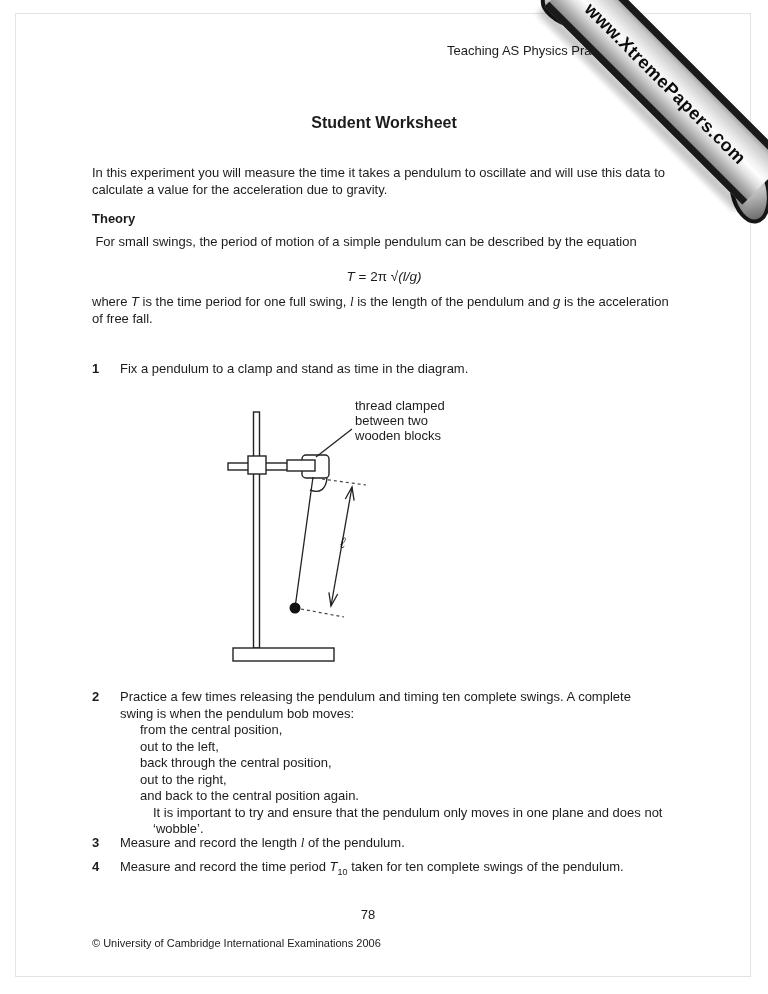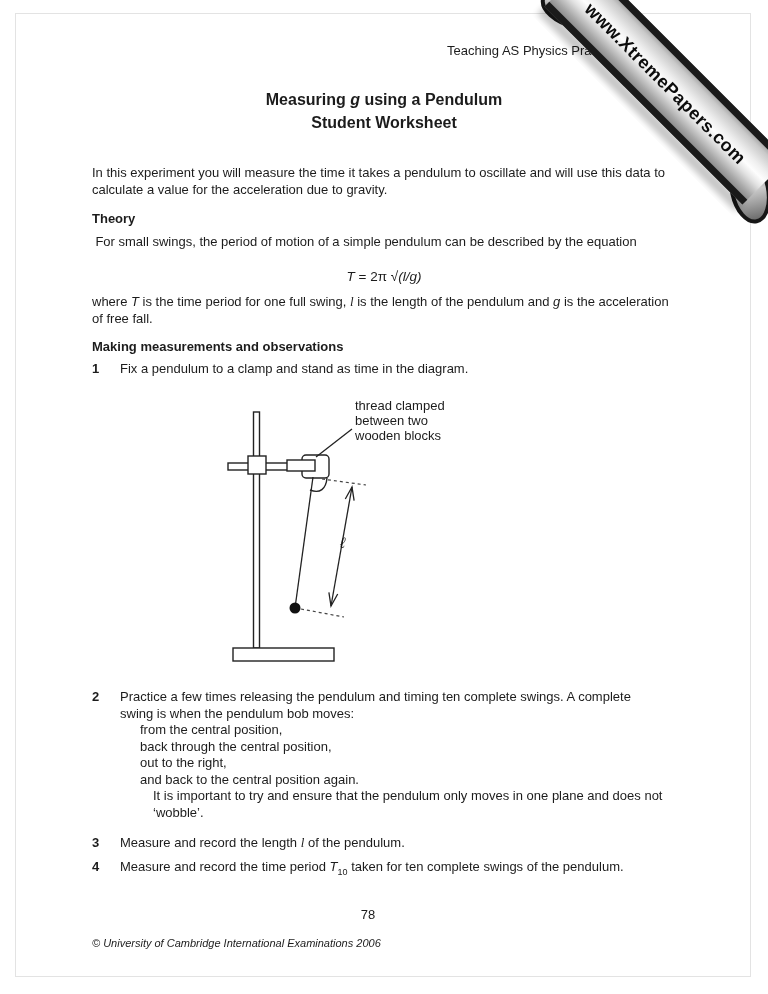--- a/index.html
+++ b/index.html
@@ -31,55 +31,51 @@
   .item-text { position:absolute; left:120px; font-size:13px; line-height:16.5px; }
   #num1,#item1-t { top:361px; } #item1-t { width:600px; }
   #diagram-wrap  { position:absolute; left:150px; top:395px; width:320px; height:285px; }
   #num2,#item2-t { top:689px; } #item2-t { width:516px; }
   .substeps { margin-left:20px; }
   .item2-note { width:562px;margin-left:33px; }
   #num3,#item3-t { top:835px; } #item3-t { width:620px; }
   #num4,#item4-t { top:859px; } #item4-t { width:620px; }
   #page-number { position:absolute; left:0; top:907px; width:736px; text-align:center;
                  font-size:13px; }
-  #copyright { position:absolute; left:92px; top:937px; font-size:11px;font-style:italic; }
+  #copyright { position:absolute; left:92px; top:937px; font-size:11px; }
   .vs  { font-style:italic; }                                   
   .vl  { font-family:"Liberation Serif","DejaVu Serif",serif;   
          font-style:italic; }
   .item-text sub { font-size:9px; }
   #ribbon-svg { position:absolute; left:440px; top:0; width:328px; height:250px; z-index:3; }
   svg text { font-family:"Liberation Sans","DejaVu Sans",sans-serif; }
 </style>
 </head>
 <body>
 
 <div class="page">
   <div class="page-border"></div>
 
   <div class="hdr">Teaching AS Physics Prac</div>
 
-  <div class="doc-title">
-    <span>Measuring </span><span class="vs">g</span><span> using a Pendulum</span>
-  </div>
   <div class="doc-title doc-subtitle">Student Worksheet</div>
 
   <div class="para" id="intro">In this experiment you will measure the time it takes a pendulum to oscillate and will use this data to calculate a value for the acceleration due to gravity.</div>
 
   <div class="h2" id="theory-h">Theory</div>
   <div class="para" id="theory-p">For small swings, the period of motion of a simple pendulum can be described by the equation</div>
 
   <div id="formula">
     <span class="vs">T</span><span> = 2π </span><span>√</span><span class="vs">(l/g)</span>
   </div>
 
   <div class="para" id="where-p">
     <span>where </span><span class="vs">T</span><span> is the time period for one full swing, </span><span class="vl">l</span><span> is the length of the pendulum and </span><span class="vs">g</span><span> is the acceleration of free fall.</span>
   </div>
 
-  <div class="h2" id="making-h">Making measurements and observations</div>
 
   <div class="item-num" id="num1">1</div>
   <div class="item-text" id="item1-t">Fix a pendulum to a clamp and stand as time in the diagram.</div>
 
   <div id="diagram-wrap">
     <svg width="320" height="285" viewBox="0 0 320 285">
       <g stroke="#222222" stroke-width="1.4" fill="#ffffff">
         <rect x="103.5" y="17" width="6" height="236"></rect>
         <rect x="83" y="253" width="101" height="13"></rect>
         <rect x="78" y="68" width="62" height="7"></rect>
@@ -105,20 +101,21 @@
         <text x="205" y="45">wooden blocks</text>
       </g>
     </svg>
   </div>
 
   <div class="item-num" id="num2">2</div>
   <div class="item-text" id="item2-t">
     <div>Practice a few times releasing the pendulum and timing ten complete swings. A complete swing is when the pendulum bob moves:</div>
     <div class="substeps">
       <div>from the central position,</div>
+      <div>out to the left,</div>
       <div>back through the central position,</div>
       <div>out to the right,</div>
       <div>and back to the central position again.</div>
     </div>
     <div class="item2-note">It is important to try and ensure that the pendulum only moves in one plane and does not ‘wobble’.</div>
   </div>
 
   <div class="item-num" id="num3">3</div>
   <div class="item-text" id="item3-t">
     <span>Measure and record the length </span><span class="vl">l</span><span> of the pendulum.</span>

